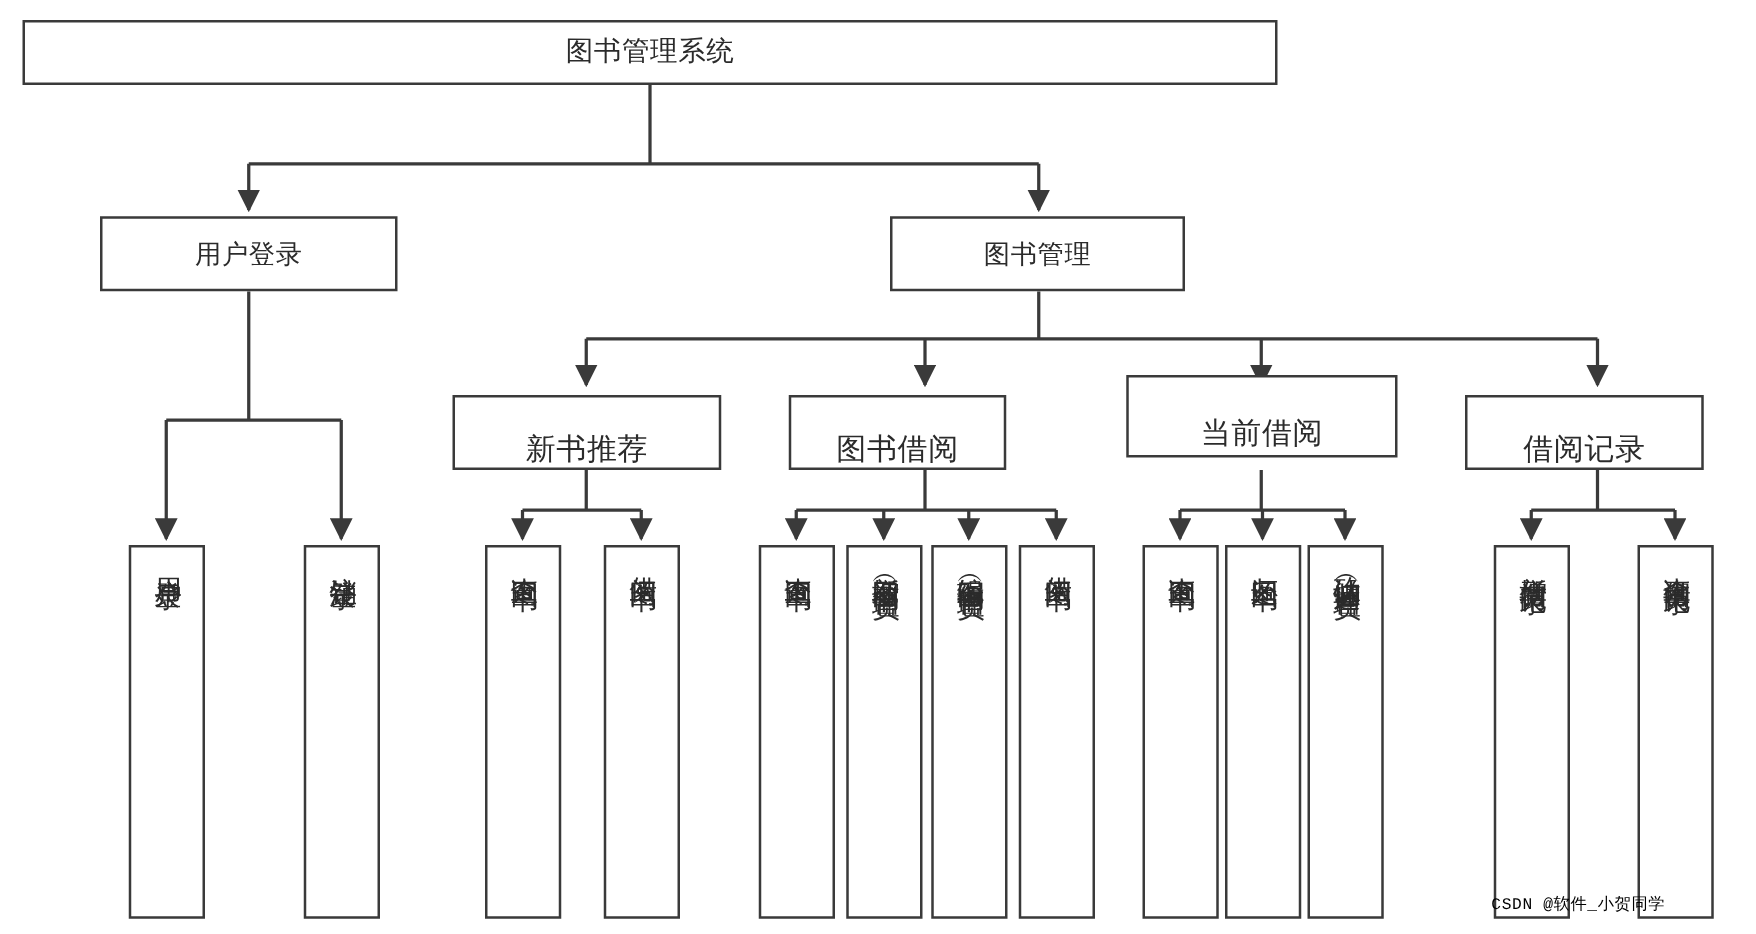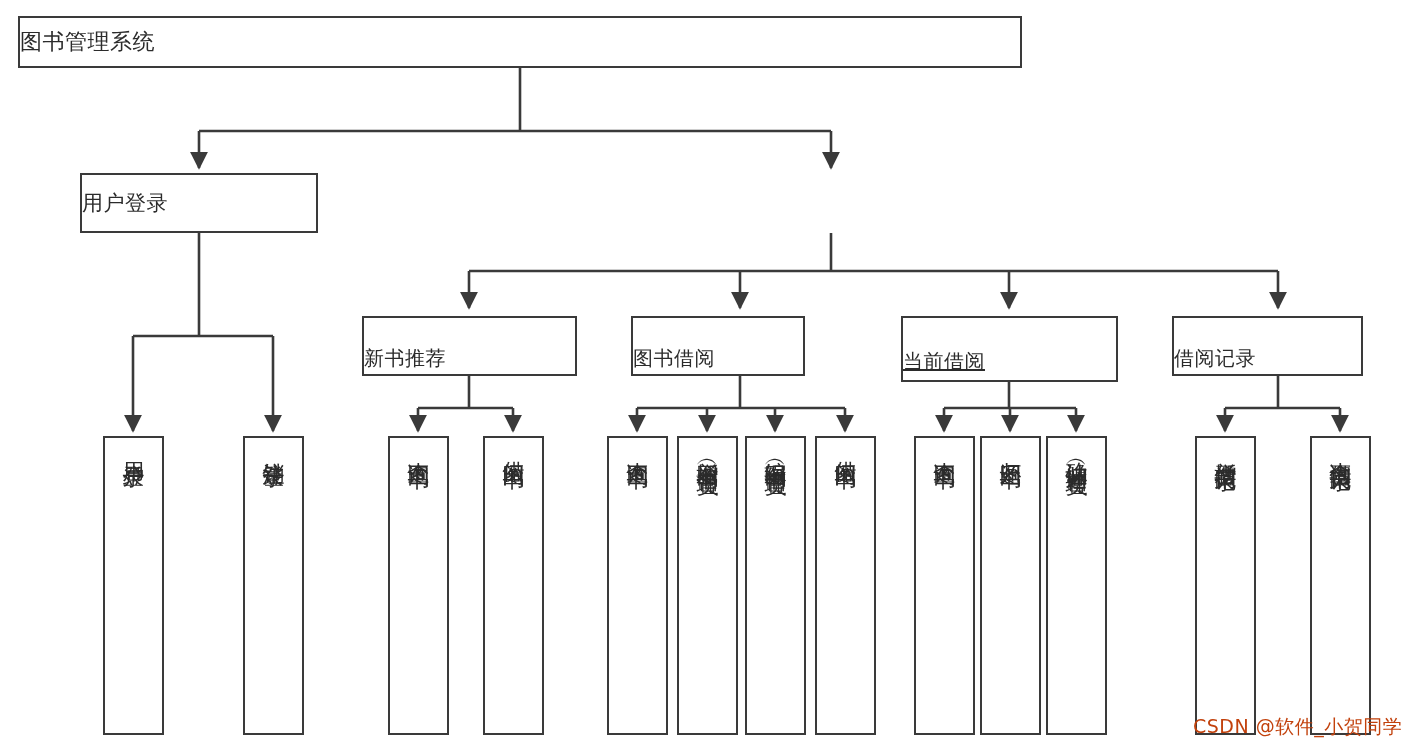--- a/index.html
+++ b/index.html
@@ -26,58 +26,59 @@
     height: 747px;
     pointer-events: none;
   }
   .node {
     position: absolute;
     box-sizing: border-box;
     background: #ffffff;
     border: 2px solid #3a3a3a;
     display: flex;
     align-items: center;
-    justify-content: flex-start;
+    justify-content: center;
     color: #2b2b2b;
   }
   .node .label {
     display: block;
     text-align: center;
     line-height: 1.18;
     letter-spacing: 0.5px;
   }
   .node-root .label {
     font-size: 22px;
   }
   .node-level1 .label {
     font-size: 21px;
   }
   .node-level2 .label {
-    font-size: 20px;
+    font-size: 24px;
     margin-top: 26px;
   }
   .node-leaf {
     padding: 6px 2px;
     align-items: flex-start;
     justify-content: center;
   }
   .node-leaf .label {
     writing-mode: vertical-rl;
     text-orientation: upright;
     font-size: 22px;
     line-height: 1.1;
     letter-spacing: 2px;
     white-space: nowrap;
   }
   .watermark {
     position: absolute;
-    font-size: 19px;
-    color: #c2410c;
+    font-size: 13px;
+    color: #000000;
     white-space: nowrap;
     letter-spacing: 0.5px;
+    font-family: Liberation Mono, monospace;
   }
 </style>
 </head>
 <body>
 
 <div id="diagram-root">
 
   <svg class="connectors" viewBox="0 0 1405 747" xmlns="http://www.w3.org/2000/svg">
     <defs>
       <marker id="arrow" viewBox="0 0 10 10" refX="9" refY="5" markerWidth="7" markerHeight="7" orient="auto-start-reverse">
@@ -128,28 +129,31 @@
     </g>
   </svg>
 
   <div class="node node-root" style="left:18px; top:16px; width:1004px; height:52px;">
     <span class="label">图书管理系统</span>
   </div>
 
   <div class="node node-level1" style="left:80px; top:173px; width:238px; height:60px;">
     <span class="label">用户登录</span>
   </div>
+  <div class="node node-level1" style="left:712px; top:173px; width:236px; height:60px;">
+    <span class="label">图书管理</span>
+  </div>
 
   <div class="node node-level2" style="left:362px; top:316px; width:215px; height:60px;">
     <span class="label">新书推荐</span>
   </div>
   <div class="node node-level2" style="left:631px; top:316px; width:174px; height:60px;">
     <span class="label">图书借阅</span>
   </div>
-  <div class="node node-level2" style="left:901px; top:316px; width:217px; height:66px;text-decoration:underline;">
+  <div class="node node-level2" style="left:901px; top:300px; width:217px; height:66px;">
     <span class="label">当前借阅</span>
   </div>
   <div class="node node-level2" style="left:1172px; top:316px; width:191px; height:60px;">
     <span class="label">借阅记录</span>
   </div>
 
   <div class="node node-leaf" style="left:103px; top:436px; width:61px; height:299px;">
     <span class="label">用户登录</span>
   </div>
   <div class="node node-leaf" style="left:243px; top:436px; width:61px; height:299px;">

